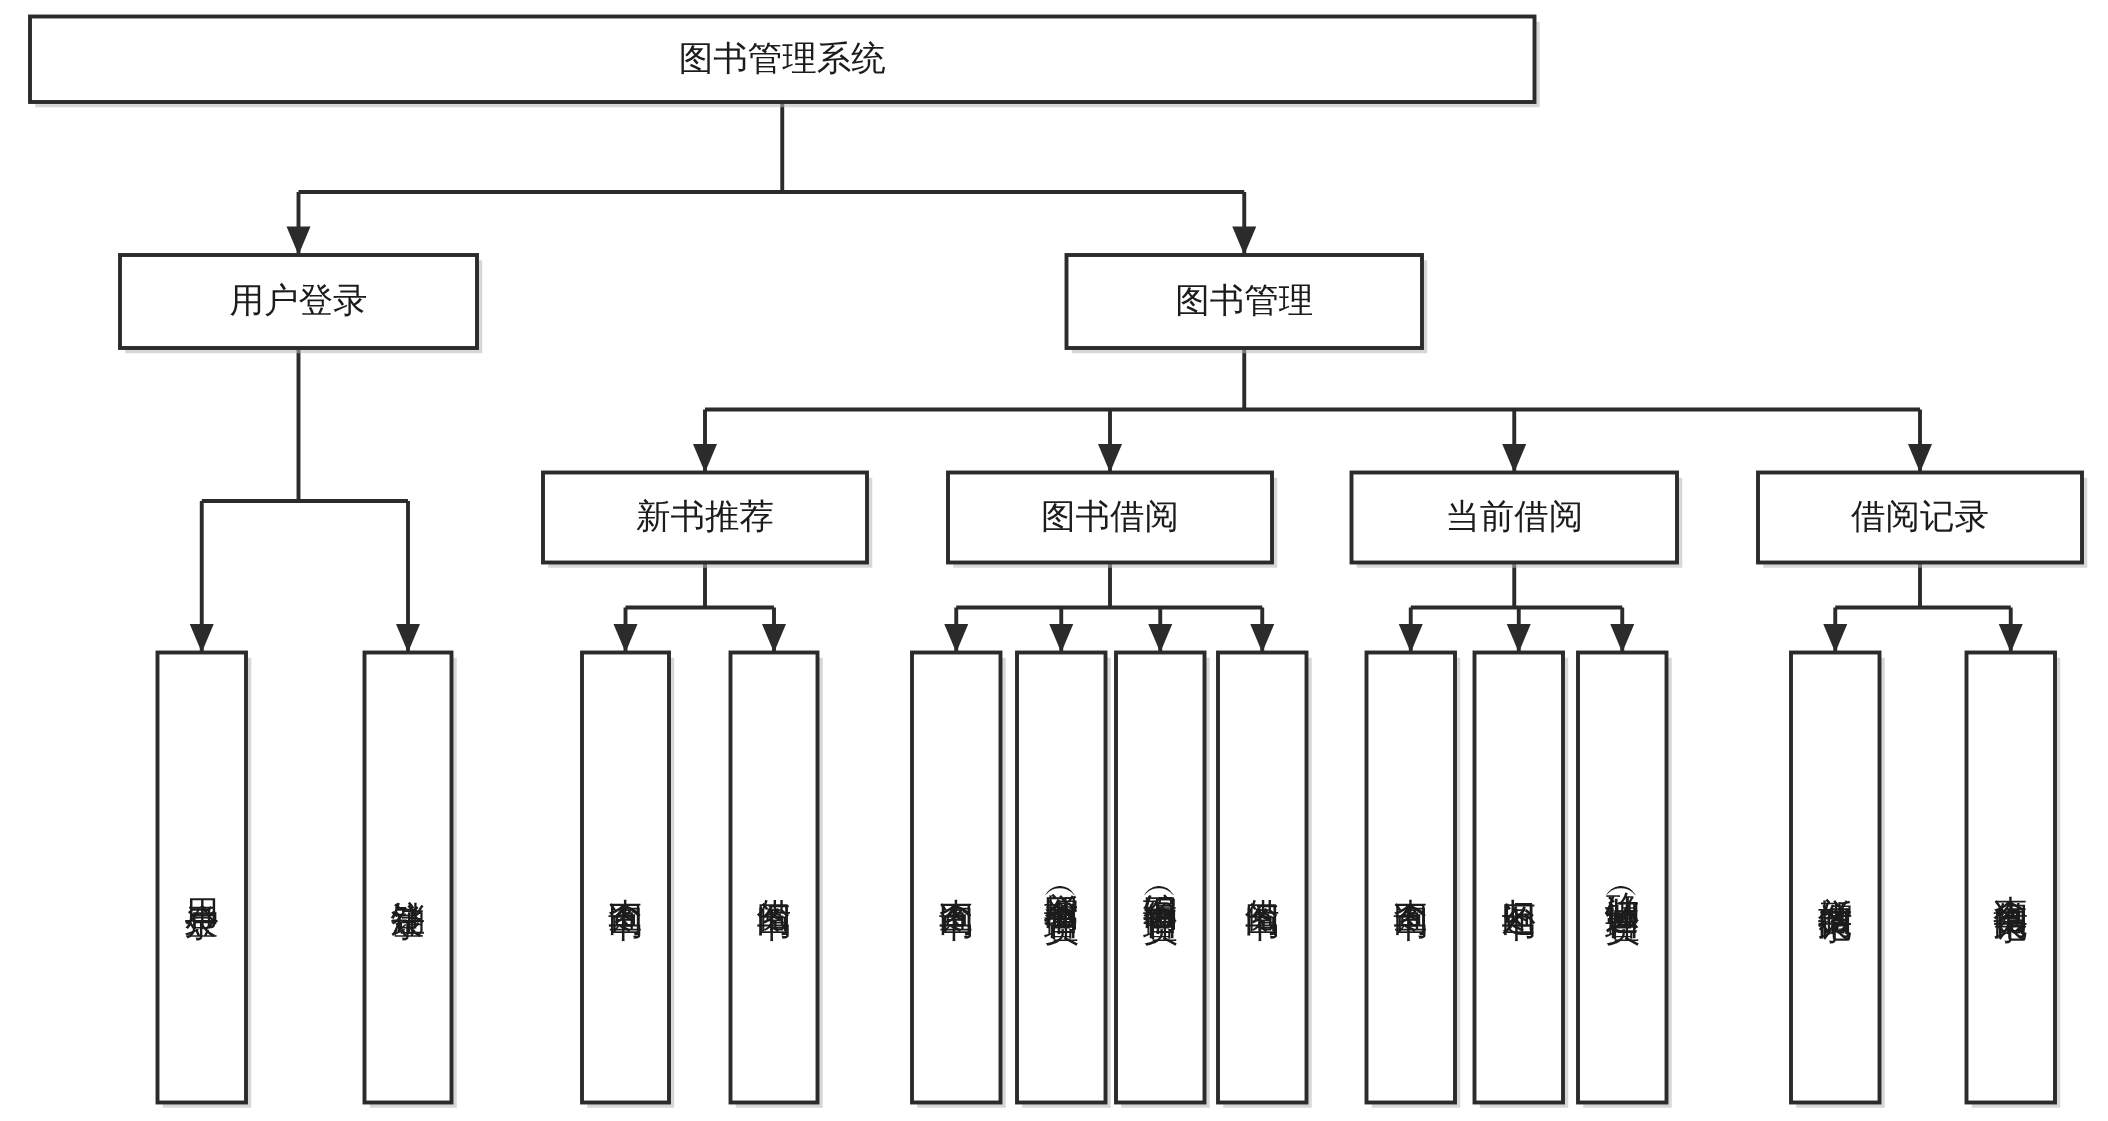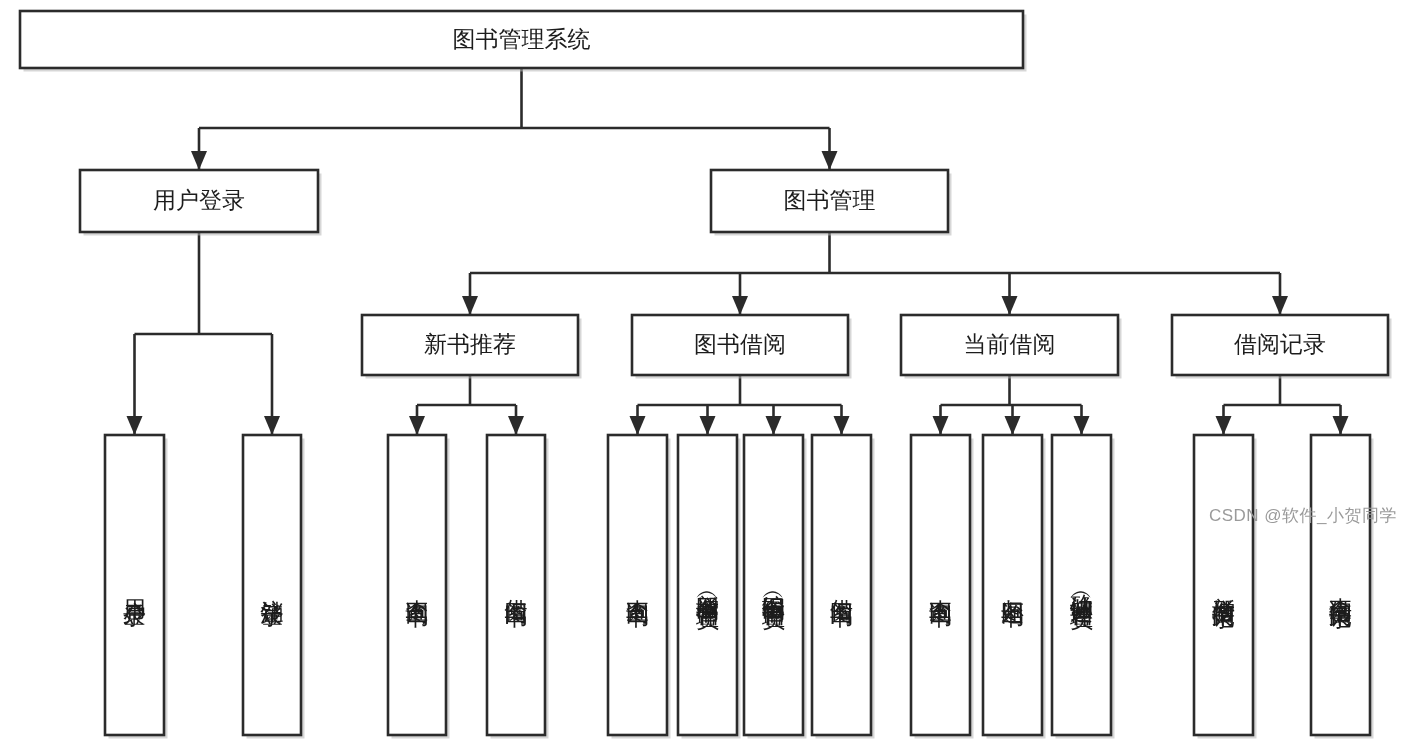--- a/index.html
+++ b/index.html
@@ -202,15 +202,14 @@
       <div class="leaf-label" style="left: 678px; top: 435px; width: 59px; height: 300px;">新增图书（管理员）</div>
       <div class="leaf-label" style="left: 744px; top: 435px; width: 59px; height: 300px;">编辑图书（管理员）</div>
       <div class="leaf-label" style="left: 812px; top: 435px; width: 59px; height: 300px;">借阅图书</div>
       <div class="leaf-label" style="left: 911px; top: 435px; width: 59px; height: 300px;">查询图书</div>
       <div class="leaf-label" style="left: 983px; top: 435px; width: 59px; height: 300px;">归还图书</div>
       <div class="leaf-label" style="left: 1052px; top: 435px; width: 59px; height: 300px;">确认归还（管理员）</div>
       <div class="leaf-label" style="left: 1194px; top: 435px; width: 59px; height: 300px;">新增借阅记录</div>
       <div class="leaf-label" style="left: 1311px; top: 435px; width: 59px; height: 300px;">查询借阅记录</div>
     </div>
 
-  <div class="watermark">CSDN @软件_小贺同学</div>
 
 </div>
 
 </body></html>

